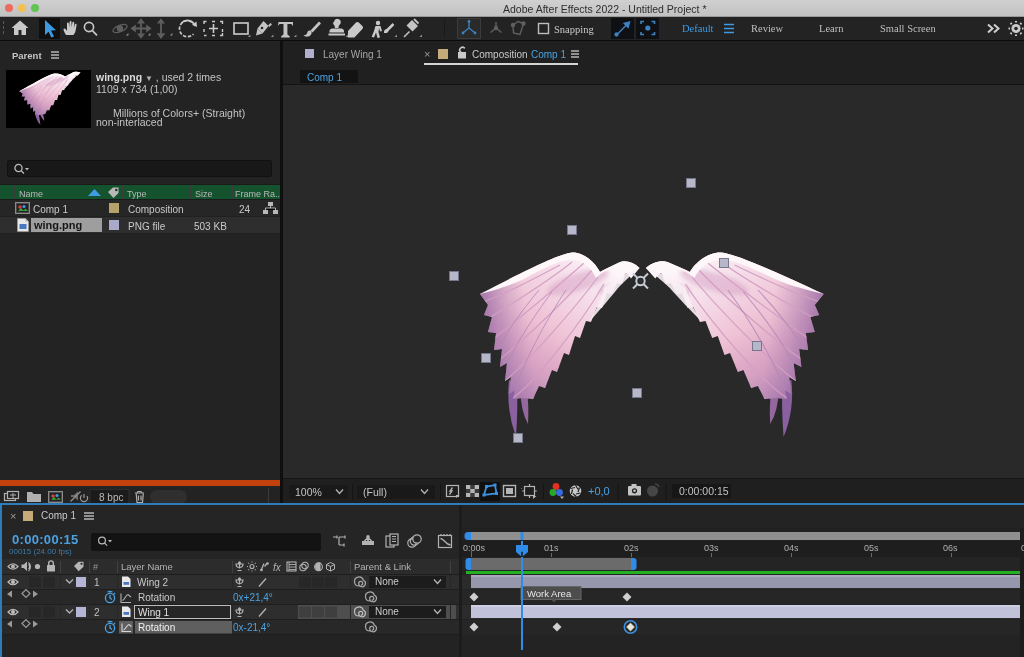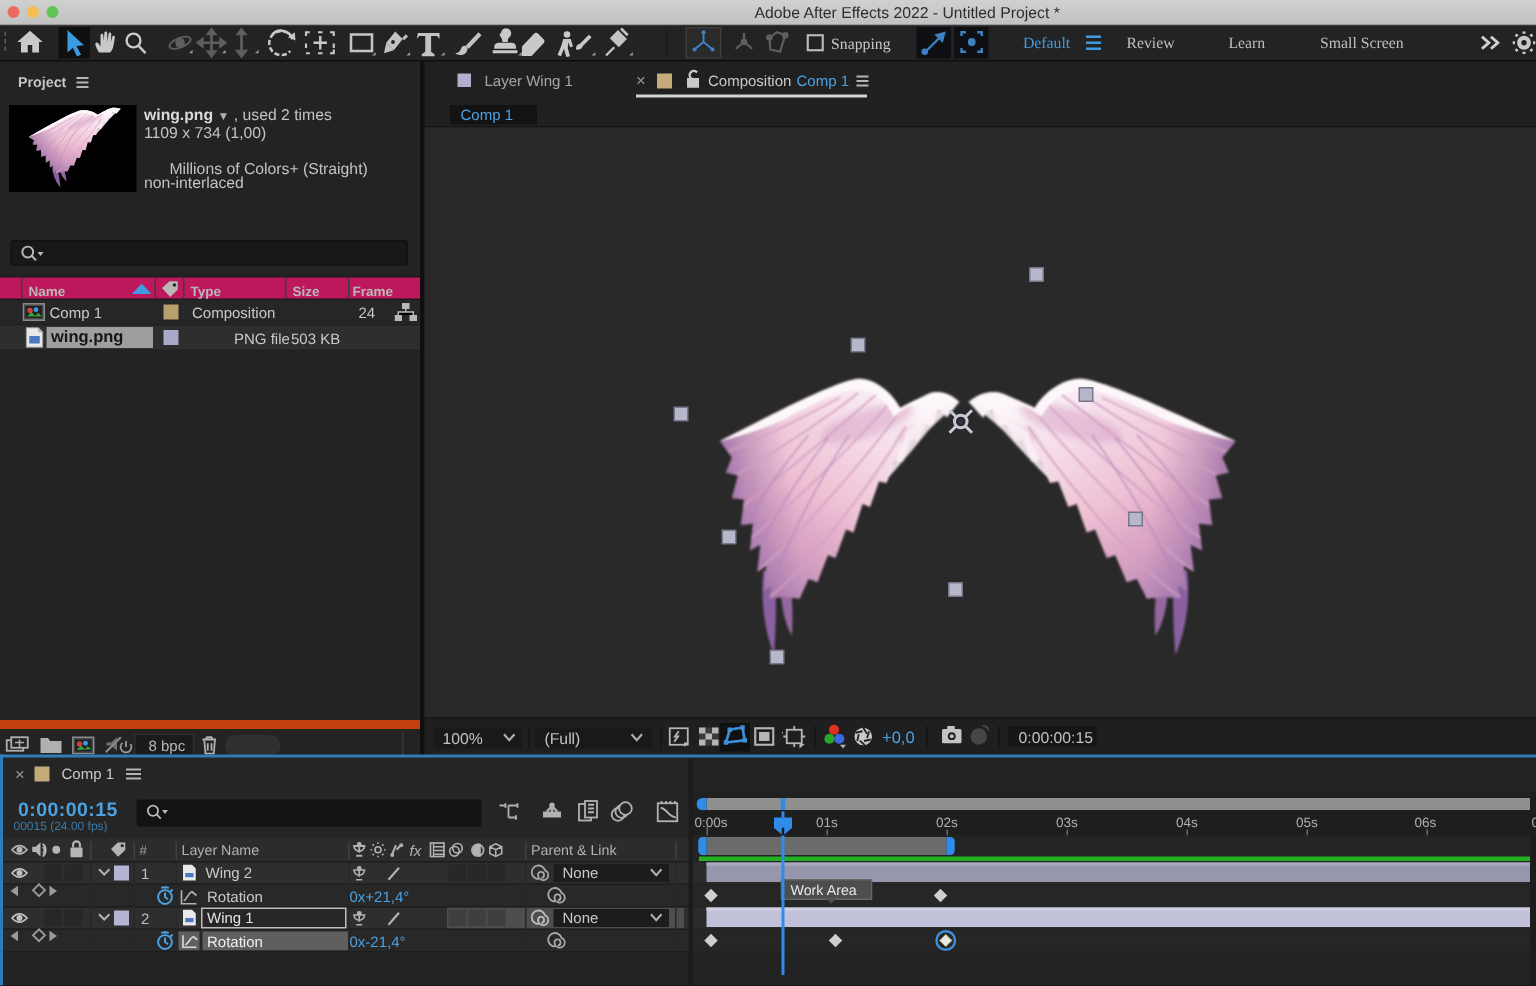--- a/index.html
+++ b/index.html
@@ -146,21 +146,21 @@
       <circle cx="1016" cy="11.5" r="4.6"></circle>
       <g stroke="#c9c9c9" stroke-width="2">
         <path d="M1016 5.5 v-1.5 M1016 17.5 v1.5 M1010 11.5 h-1.5 M1022 11.5 h1.5 M1011.7 7.2 l-1.2-1.2 M1020.3 15.8 l1.2 1.2 M1011.7 15.8 l-1.2 1.2 M1020.3 7.2 l1.2-1.2"></path>
       </g>
       <circle cx="1016" cy="11.5" r="1.8" fill="#232323"></circle>
     </g>
   </svg>
 </div>
 
 <div class="abs" id="projpanel" style="left:0;top:41px;width:280px;height:462px;background:#232323;">
-  <div class="abs" style="left:12px;top:9px;font-size:9.5px;font-weight:bold;color:#c5c5c5;">Project</div>
+  <div class="abs" style="left:12px;top:9px;font-size:9.5px;font-weight:bold;color:#c5c5c5;">Parent</div>
   <svg class="abs" style="left:50px;top:10px;" width="10" height="8">
       <g stroke="#b5b5b5" stroke-width="1.3">
         <path d="M1 1 h8 M1 4 h8 M1 7 h8"></path>
       </g>
     </svg>
 
   <div class="abs" style="left:6px;top:29px;width:85px;height:58px;background:#000;overflow:hidden;">
     <svg width="85" height="58" viewBox="0 0 85 58">
       <use href="#wingL" transform="translate(45,26) rotate(-11) scale(0.40,0.26) translate(-556,-335)"></use>
     </svg>
@@ -173,21 +173,21 @@
   <div class="abs" style="left:7px;top:119px;width:265px;height:17px;background:#181818;border:1px solid #111;border-radius:2px;box-sizing:border-box;">
     <svg width="20" height="15" style="margin-left:4px;margin-top:1px;">
         <g stroke="#b9b9b9" stroke-width="1.3" fill="none">
           <circle cx="6.5" cy="6" r="3.6"></circle>
           <path d="M9.2 8.7 L12 11.5"></path>
         </g>
         <path d="M13 6 h4 l-2 2.6Z" fill="#b9b9b9"></path>
       </svg>
   </div>
 
-  <div class="abs" style="left:0;top:143px;width:280px;height:16px;background:#be185d;border-top:1px solid #1a1a1a;border-bottom:1px solid #1a1a1a;box-sizing:border-box;font-weight:bold;">
+  <div class="abs" style="left:0;top:143px;width:280px;height:16px;background:#14532d;border-top:1px solid #1a1a1a;border-bottom:1px solid #1a1a1a;box-sizing:border-box;">
     <div class="abs" style="left:14px;top:0;width:1px;height:14px;background:#3c3c3c;"></div>
     <div class="abs" style="left:103px;top:0;width:1px;height:14px;background:#3c3c3c;"></div>
     <div class="abs" style="left:122px;top:0;width:1px;height:14px;background:#3c3c3c;"></div>
     <div class="abs" style="left:190px;top:0;width:1px;height:14px;background:#3c3c3c;"></div>
     <div class="abs" style="left:232px;top:0;width:1px;height:14px;background:#3c3c3c;"></div>
     <div class="abs" style="left:19px;top:4px;font-size:9px;color:#b8b8b8;">Name</div>
     <svg class="abs" style="left:88px;top:4px;" width="13" height="8">
         <path d="M6.5 0 L13 7 H0Z" fill="#3f9be2"></path>
       </svg>
     <svg class="abs" style="left:107px;top:2px;" width="13" height="12">
@@ -225,21 +225,21 @@
 
   <div class="abs" style="left:0;top:176px;width:280px;height:17px;background:#2e2e2e;border-bottom:1px solid #202020;box-sizing:border-box;">
     <svg class="abs" style="left:17px;top:1px;" width="12" height="14">
       <path d="M0.5 0.5 h8 l3 3 v10 h-11Z" fill="#e8e8e8" stroke="#9a9a9a" stroke-width="0.8"></path>
       <rect x="2.5" y="6" width="7" height="5" fill="#4a78c0"></rect>
       <path d="M8.5 0.5 l3 3 h-3Z" fill="#b0b0b0"></path>
     </svg>
     <div class="abs" style="left:31px;top:1px;width:71px;height:14px;background:#9e9e9e;"></div>
     <div class="abs" style="left:34px;top:2px;font-size:11px;font-weight:bold;color:#151515;">wing.png</div>
     <div class="abs" style="left:109px;top:3px;width:10px;height:10px;background:#a9a9c9;"></div>
-    <div class="abs" style="left:128px;top:4px;font-size:10px;color:#c9c9c9;margin-left:28px;">PNG file</div>
+    <div class="abs" style="left:128px;top:4px;font-size:10px;color:#c9c9c9;">PNG file</div>
     <div class="abs" style="left:194px;top:4px;font-size:10px;color:#c9c9c9;">503 KB</div>
   </div>
 
   <div class="abs" style="left:0;top:439px;width:280px;height:23px;background:#232323;border-top:6px solid #c2410c;box-sizing:border-box;">
     <svg class="abs" style="left:0;top:0;" width="280" height="22">
 
       <g stroke="#b0b0b0" fill="none" stroke-width="1.2">
         <rect x="4.5" y="7.5" width="11" height="7"></rect>
         <rect x="7.5" y="5.5" width="11" height="7" fill="#232323"></rect>
         <path d="M10 9 h6 M13 7 v5" stroke-width="1"></path>

